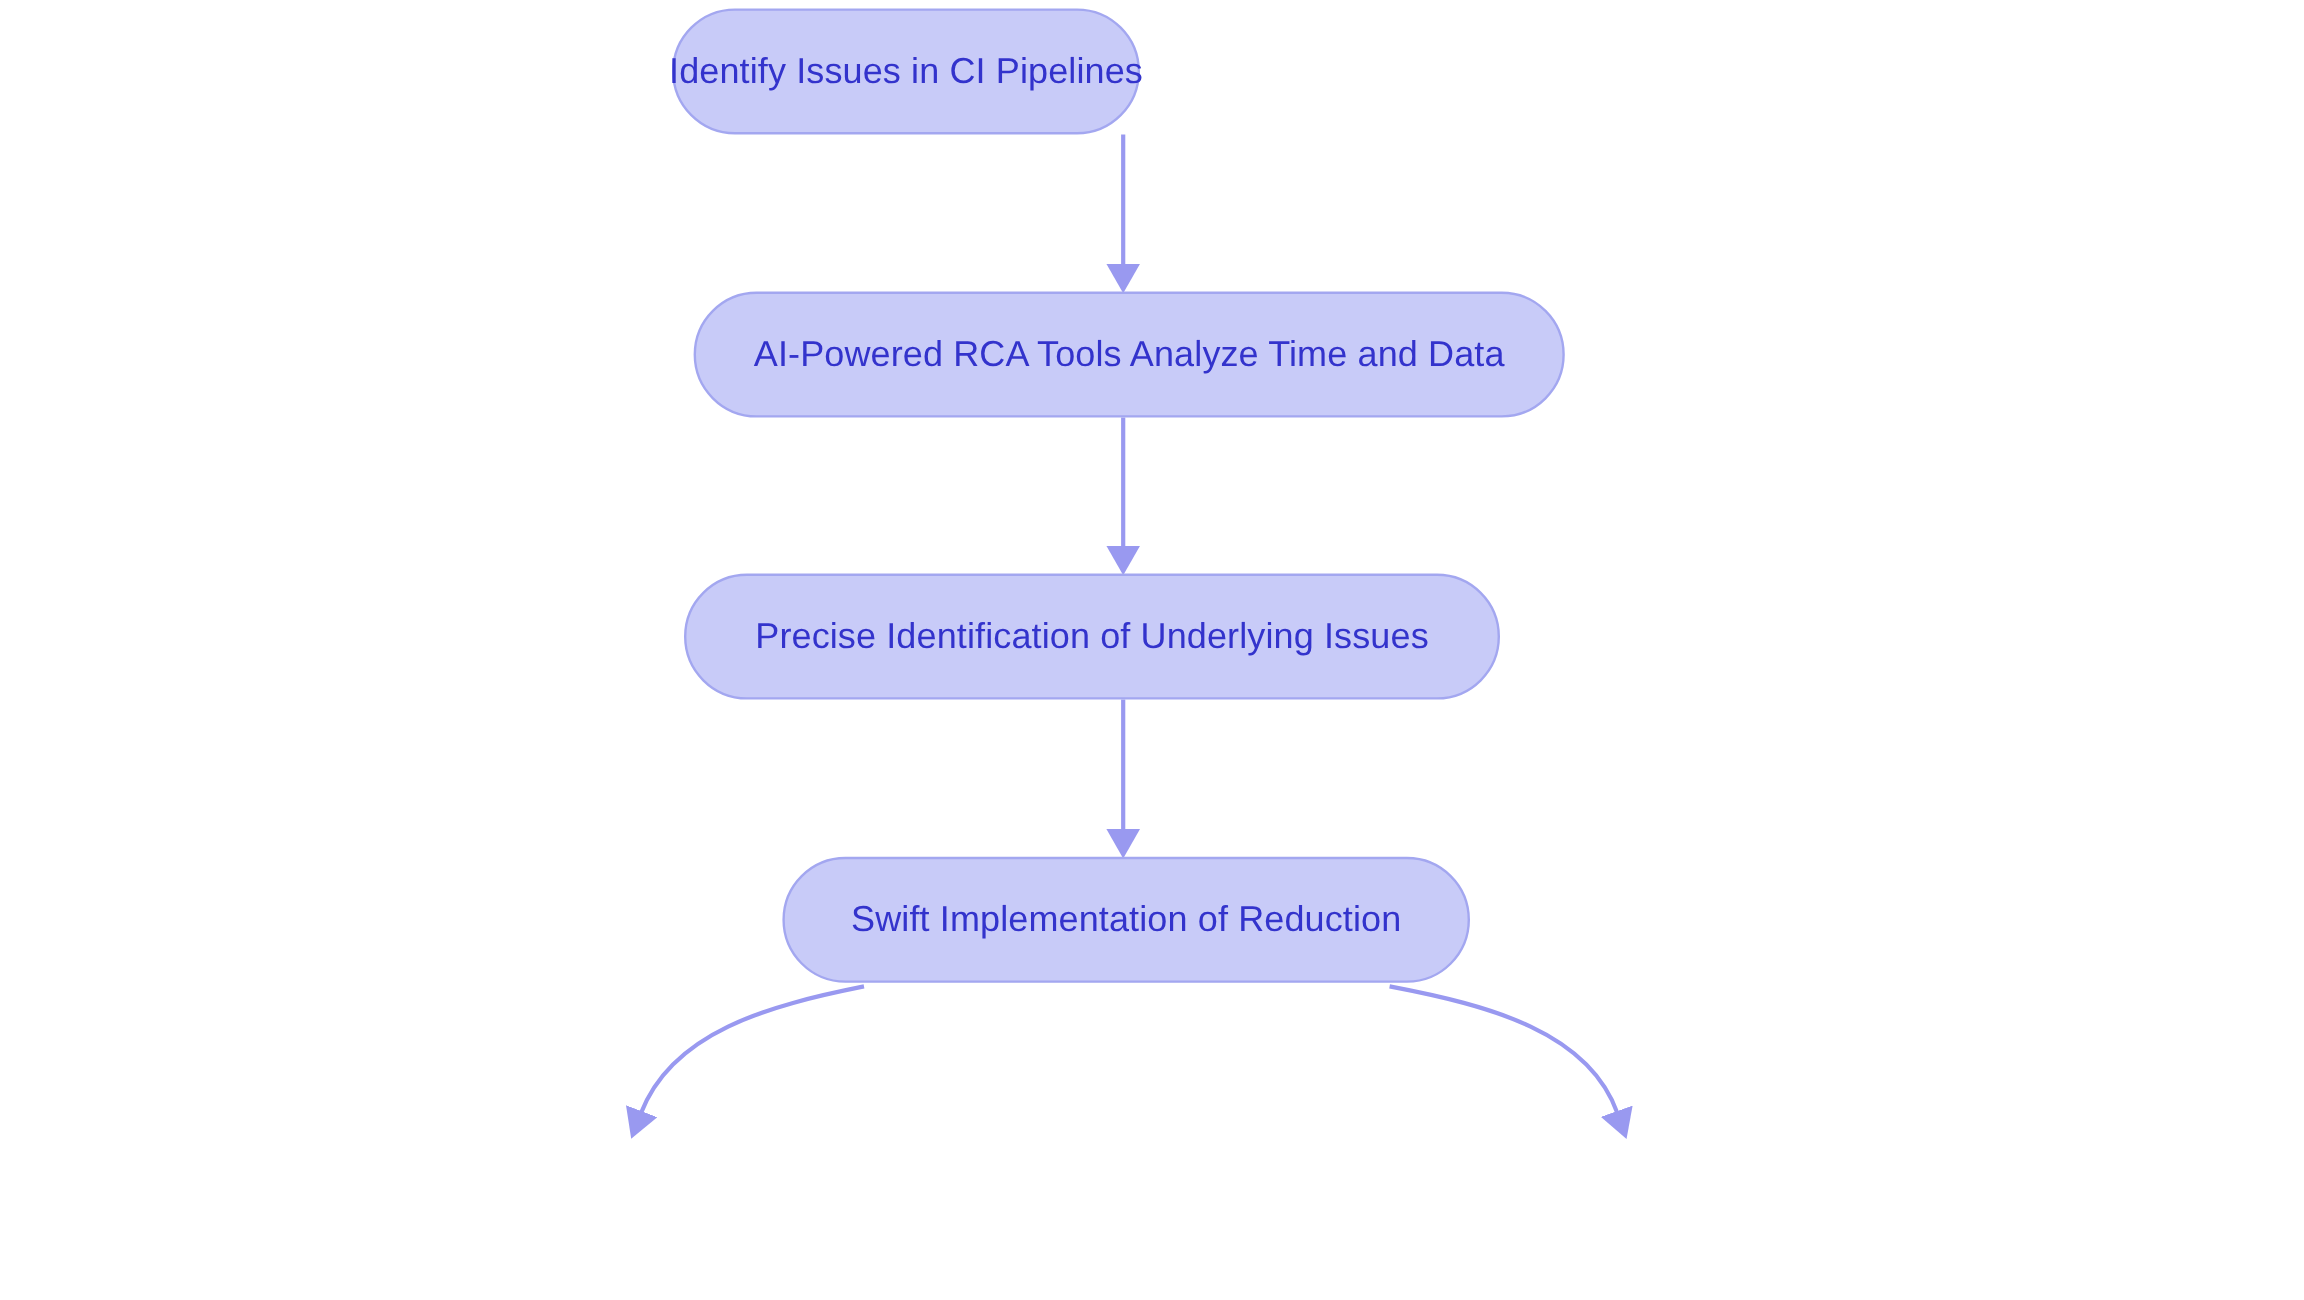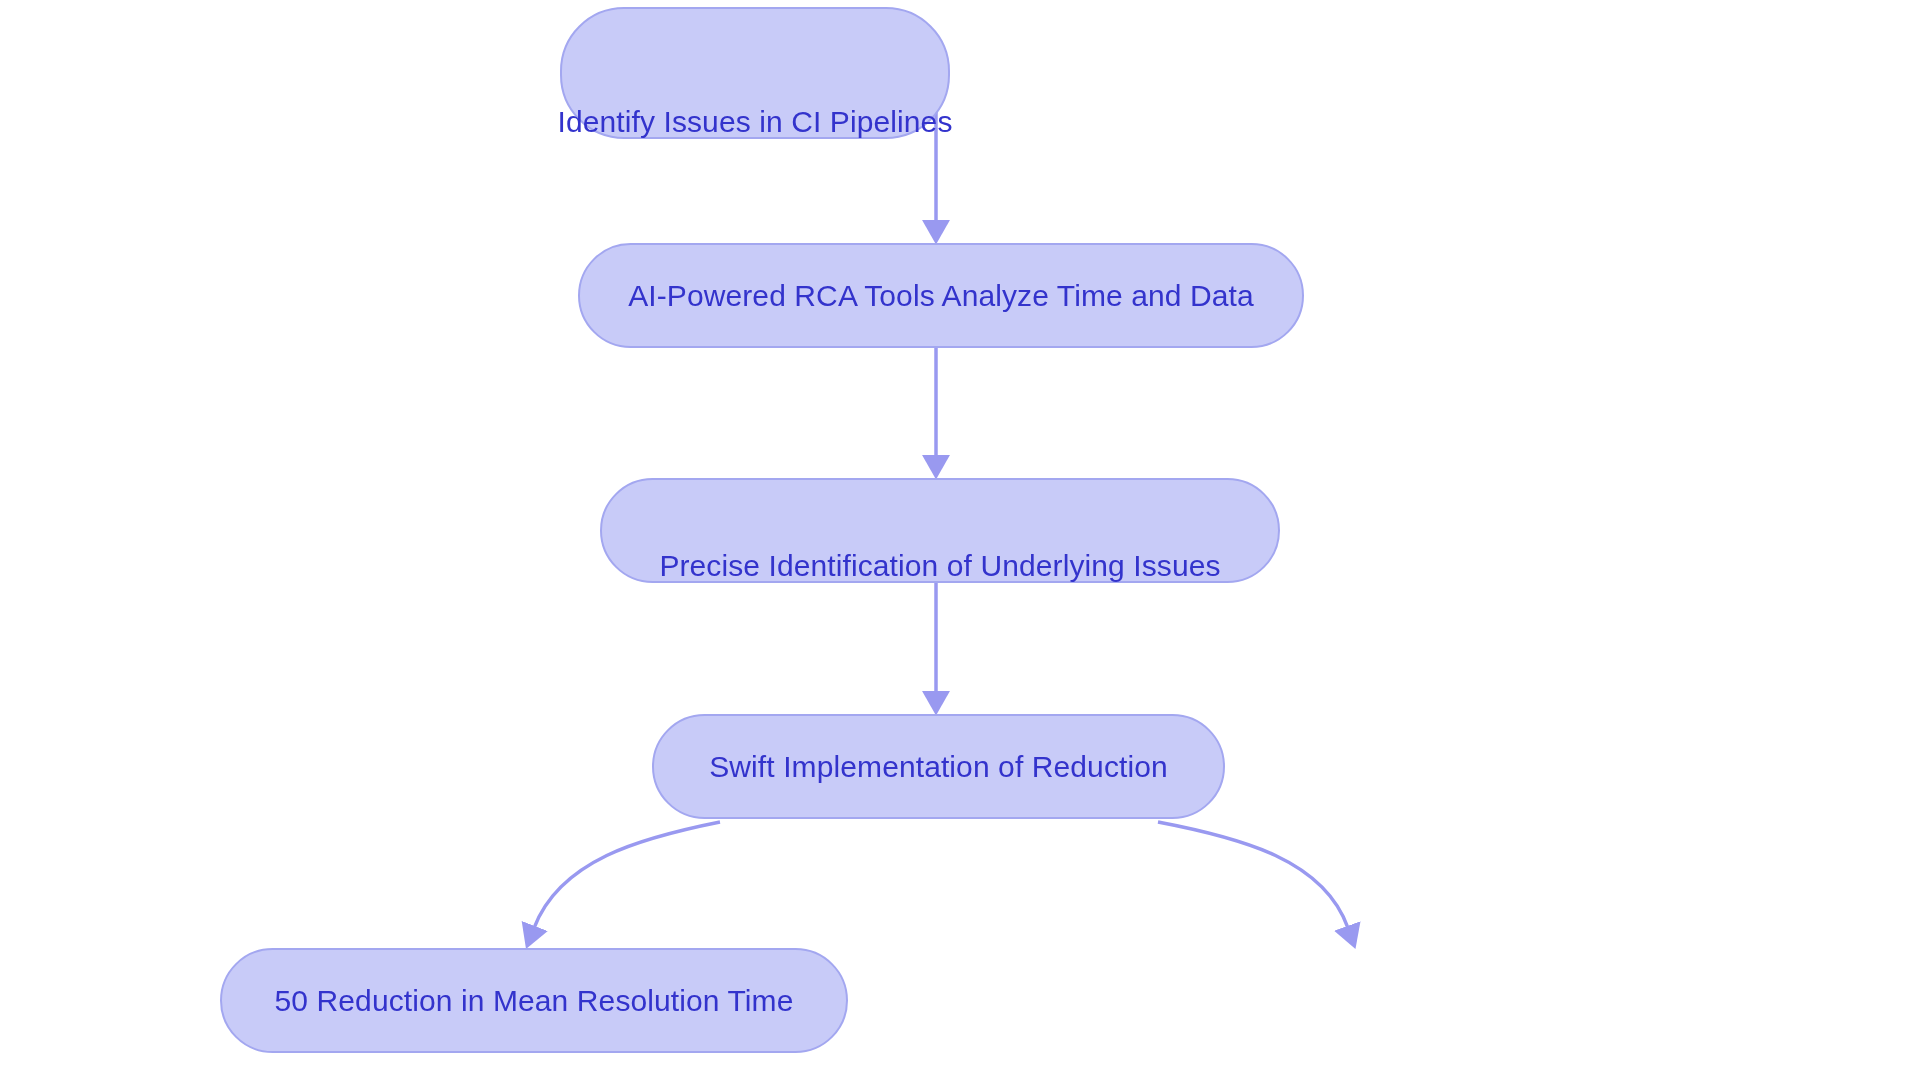--- a/index.html
+++ b/index.html
@@ -70,34 +70,31 @@
 
     <g>
       <path d="M720,822 C640,838 560,860 534,928" stroke="#9999f0" stroke-width="3.5" fill="none" marker-end="url(#arrow)"></path>
     </g>
 
     <g>
       <path d="M1158,822 C1242,838 1324,860 1348,928" stroke="#9999f0" stroke-width="3.5" fill="none" marker-end="url(#arrow)"></path>
     </g>
   </svg>
 
-  <div class="node" style="left:560px; top:7px; width:390px; height:132px;align-items:flex-end;">
+  <div class="node" style="left:560px; top:7px; width:390px; height:105px;">
     <span class="node-label">Identify Issues in CI Pipelines</span>
   </div>
 
   <div class="node" style="left:578px; top:243px; width:726px; height:105px;">
     <span class="node-label">AI-Powered RCA Tools Analyze Time and Data</span>
   </div>
 
-  <div class="node" style="left:600px; top:478px; width:680px; height:105px;align-items:flex-end;">
+  <div class="node" style="left:570px; top:478px; width:680px; height:105px;">
     <span class="node-label">Precise Identification of Underlying Issues</span>
   </div>
 
   <div class="node" style="left:652px; top:714px; width:573px; height:105px;">
     <span class="node-label">Swift Implementation of Reduction</span>
   </div>
 
-  <div class="node" style="left:220px; top:948px; width:628px; height:105px;">
-    <span class="node-label">50 Reduction in Mean Resolution Time</span>
-  </div>
 
 
 </div>
 
 </body></html>

